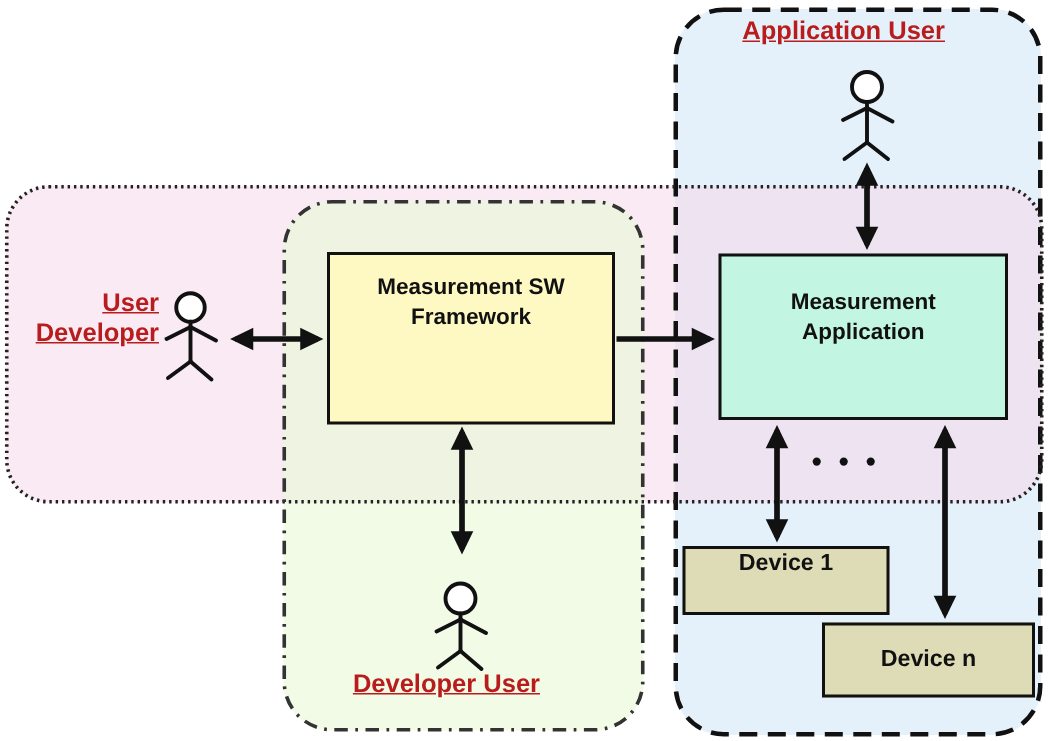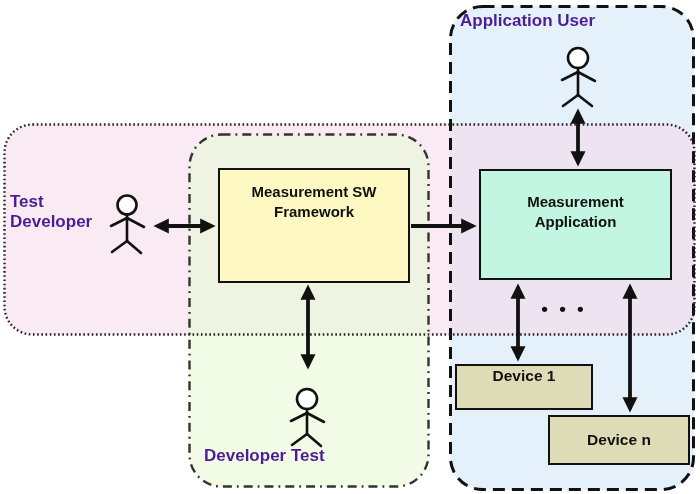--- a/index.html
+++ b/index.html
@@ -48,23 +48,24 @@
     left: 455px; top: 364px; width: 138px; height: 46px;
     background: #dedcb6; font-size: 15.5px; justify-content: flex-start;
   }
   #node-device-n {
     left: 548px; top: 415px; width: 142px; height: 50px;
     background: #dedcb6; font-size: 15.5px; justify-content: center;
   }
   .region-label {
     position: absolute;
     font-weight: bold;
-    color: #4c1d95;
-    text-align: left;
+    color: #b91c1c;
+    text-align: right;
     line-height: 1.15;
+    text-decoration: underline;
   }
   #label-application-user { left: 460px; top: 11px; width: 170px; font-size: 17px; }
   #label-test-engineer { left: 10px; top: 192px; width: 96px; font-size: 17px; }
   #label-developer-user { left: 204px; top: 446px; width: 156px; font-size: 17px; }
   #ellipsis {
     position: absolute;
     left: 532px; top: 298px; width: 64px;
     text-align: center;
     font-size: 19px; font-weight: bold; color: #111;
     letter-spacing: 3px;
@@ -99,25 +100,25 @@
     <span>Device 1</span>
   </div>
 
   <div class="node" id="node-device-n">
     <span>Device n</span>
   </div>
 
   <div class="region-label" id="label-application-user">Application User</div>
 
   <div class="region-label" id="label-test-engineer">
-    <span class="label-line">Test</span>
+    <span class="label-line">User</span>
     <span class="label-line">Developer</span>
   </div>
 
-  <div class="region-label" id="label-developer-user">Developer Test</div>
+  <div class="region-label" id="label-developer-user">Developer User</div>
 
   <div id="ellipsis">• • •</div>
 
   <svg id="overlay-svg" width="700" height="494" viewBox="0 0 700 494">
     <defs>
       <marker id="arr" viewBox="0 0 12 12" refX="9" refY="6" markerWidth="4.4" markerHeight="4.4" orient="auto-start-reverse" markerUnits="strokeWidth">
         <path d="M0.5,0.6 L11.6,6 L0.5,11.4 Z" fill="#111"></path>
       </marker>
     </defs>
 

